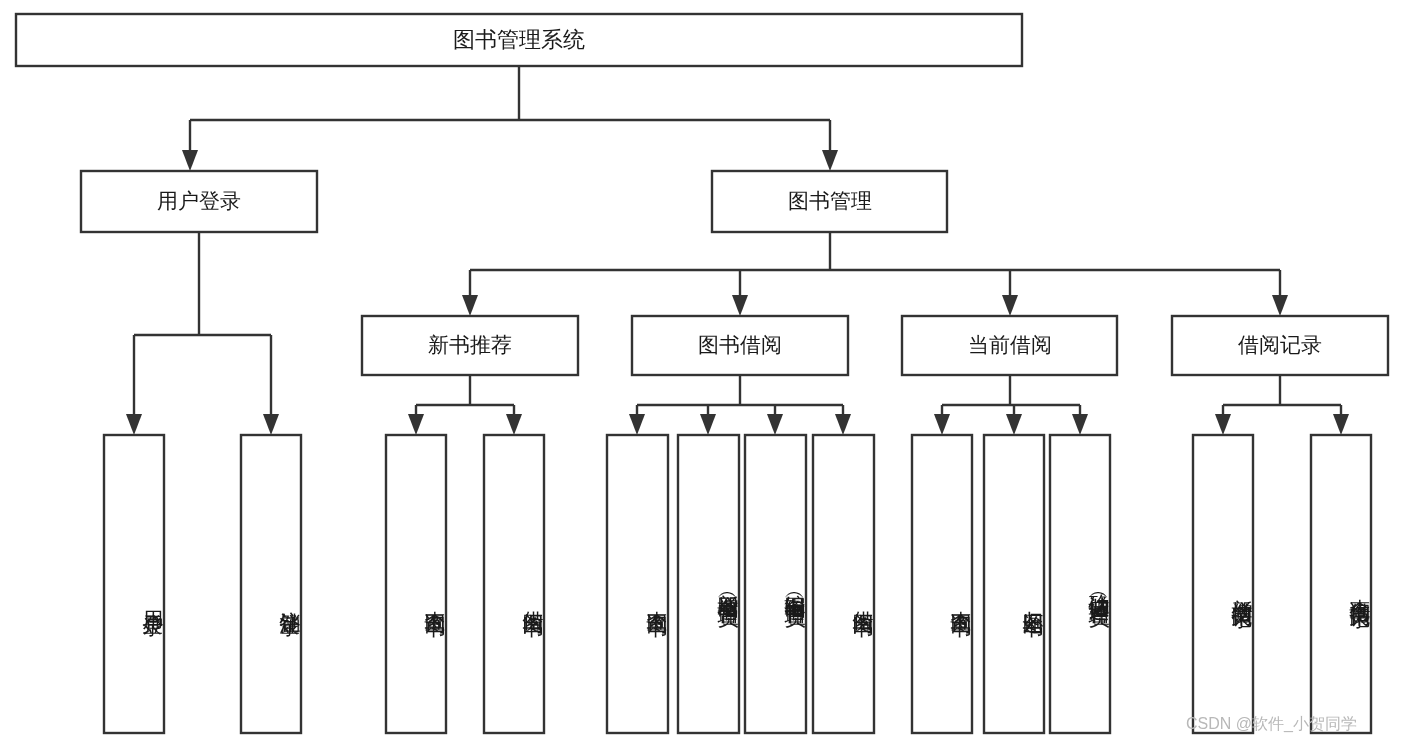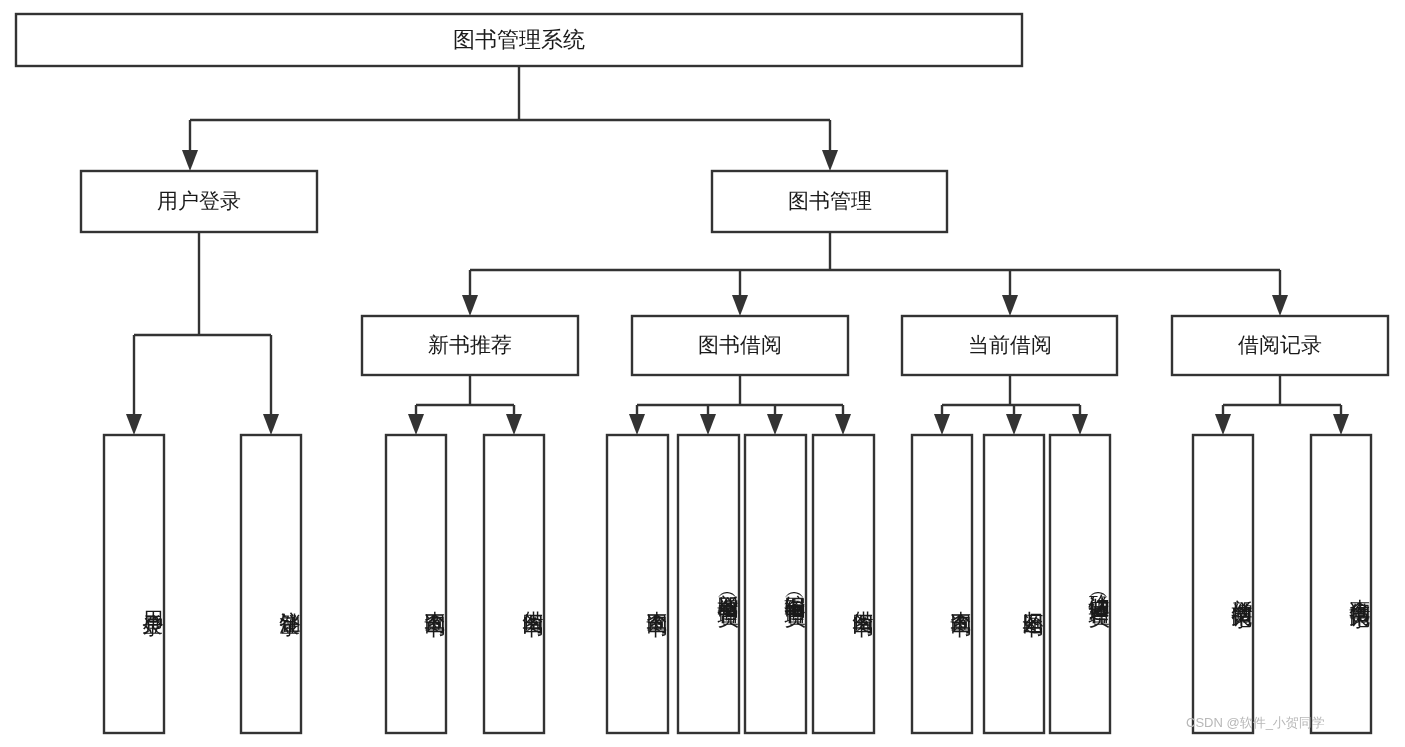--- a/index.html
+++ b/index.html
@@ -59,21 +59,21 @@
     letter-spacing: 2px;
     color: #1a1a1a;
     text-align: center;
     white-space: nowrap;
     pointer-events: none;
   }
   .watermark {
     position: absolute;
     left: 1186px;
     top: 714px;
-    font-size: 13px;
+    font-size: 16px;
     color: #b8b8b8;
     font-family: "Liberation Sans", "DejaVu Sans", sans-serif;
     white-space: nowrap;
   }
 </style>
 </head>
 <body>
 
 <div id="diagram-root">
 

